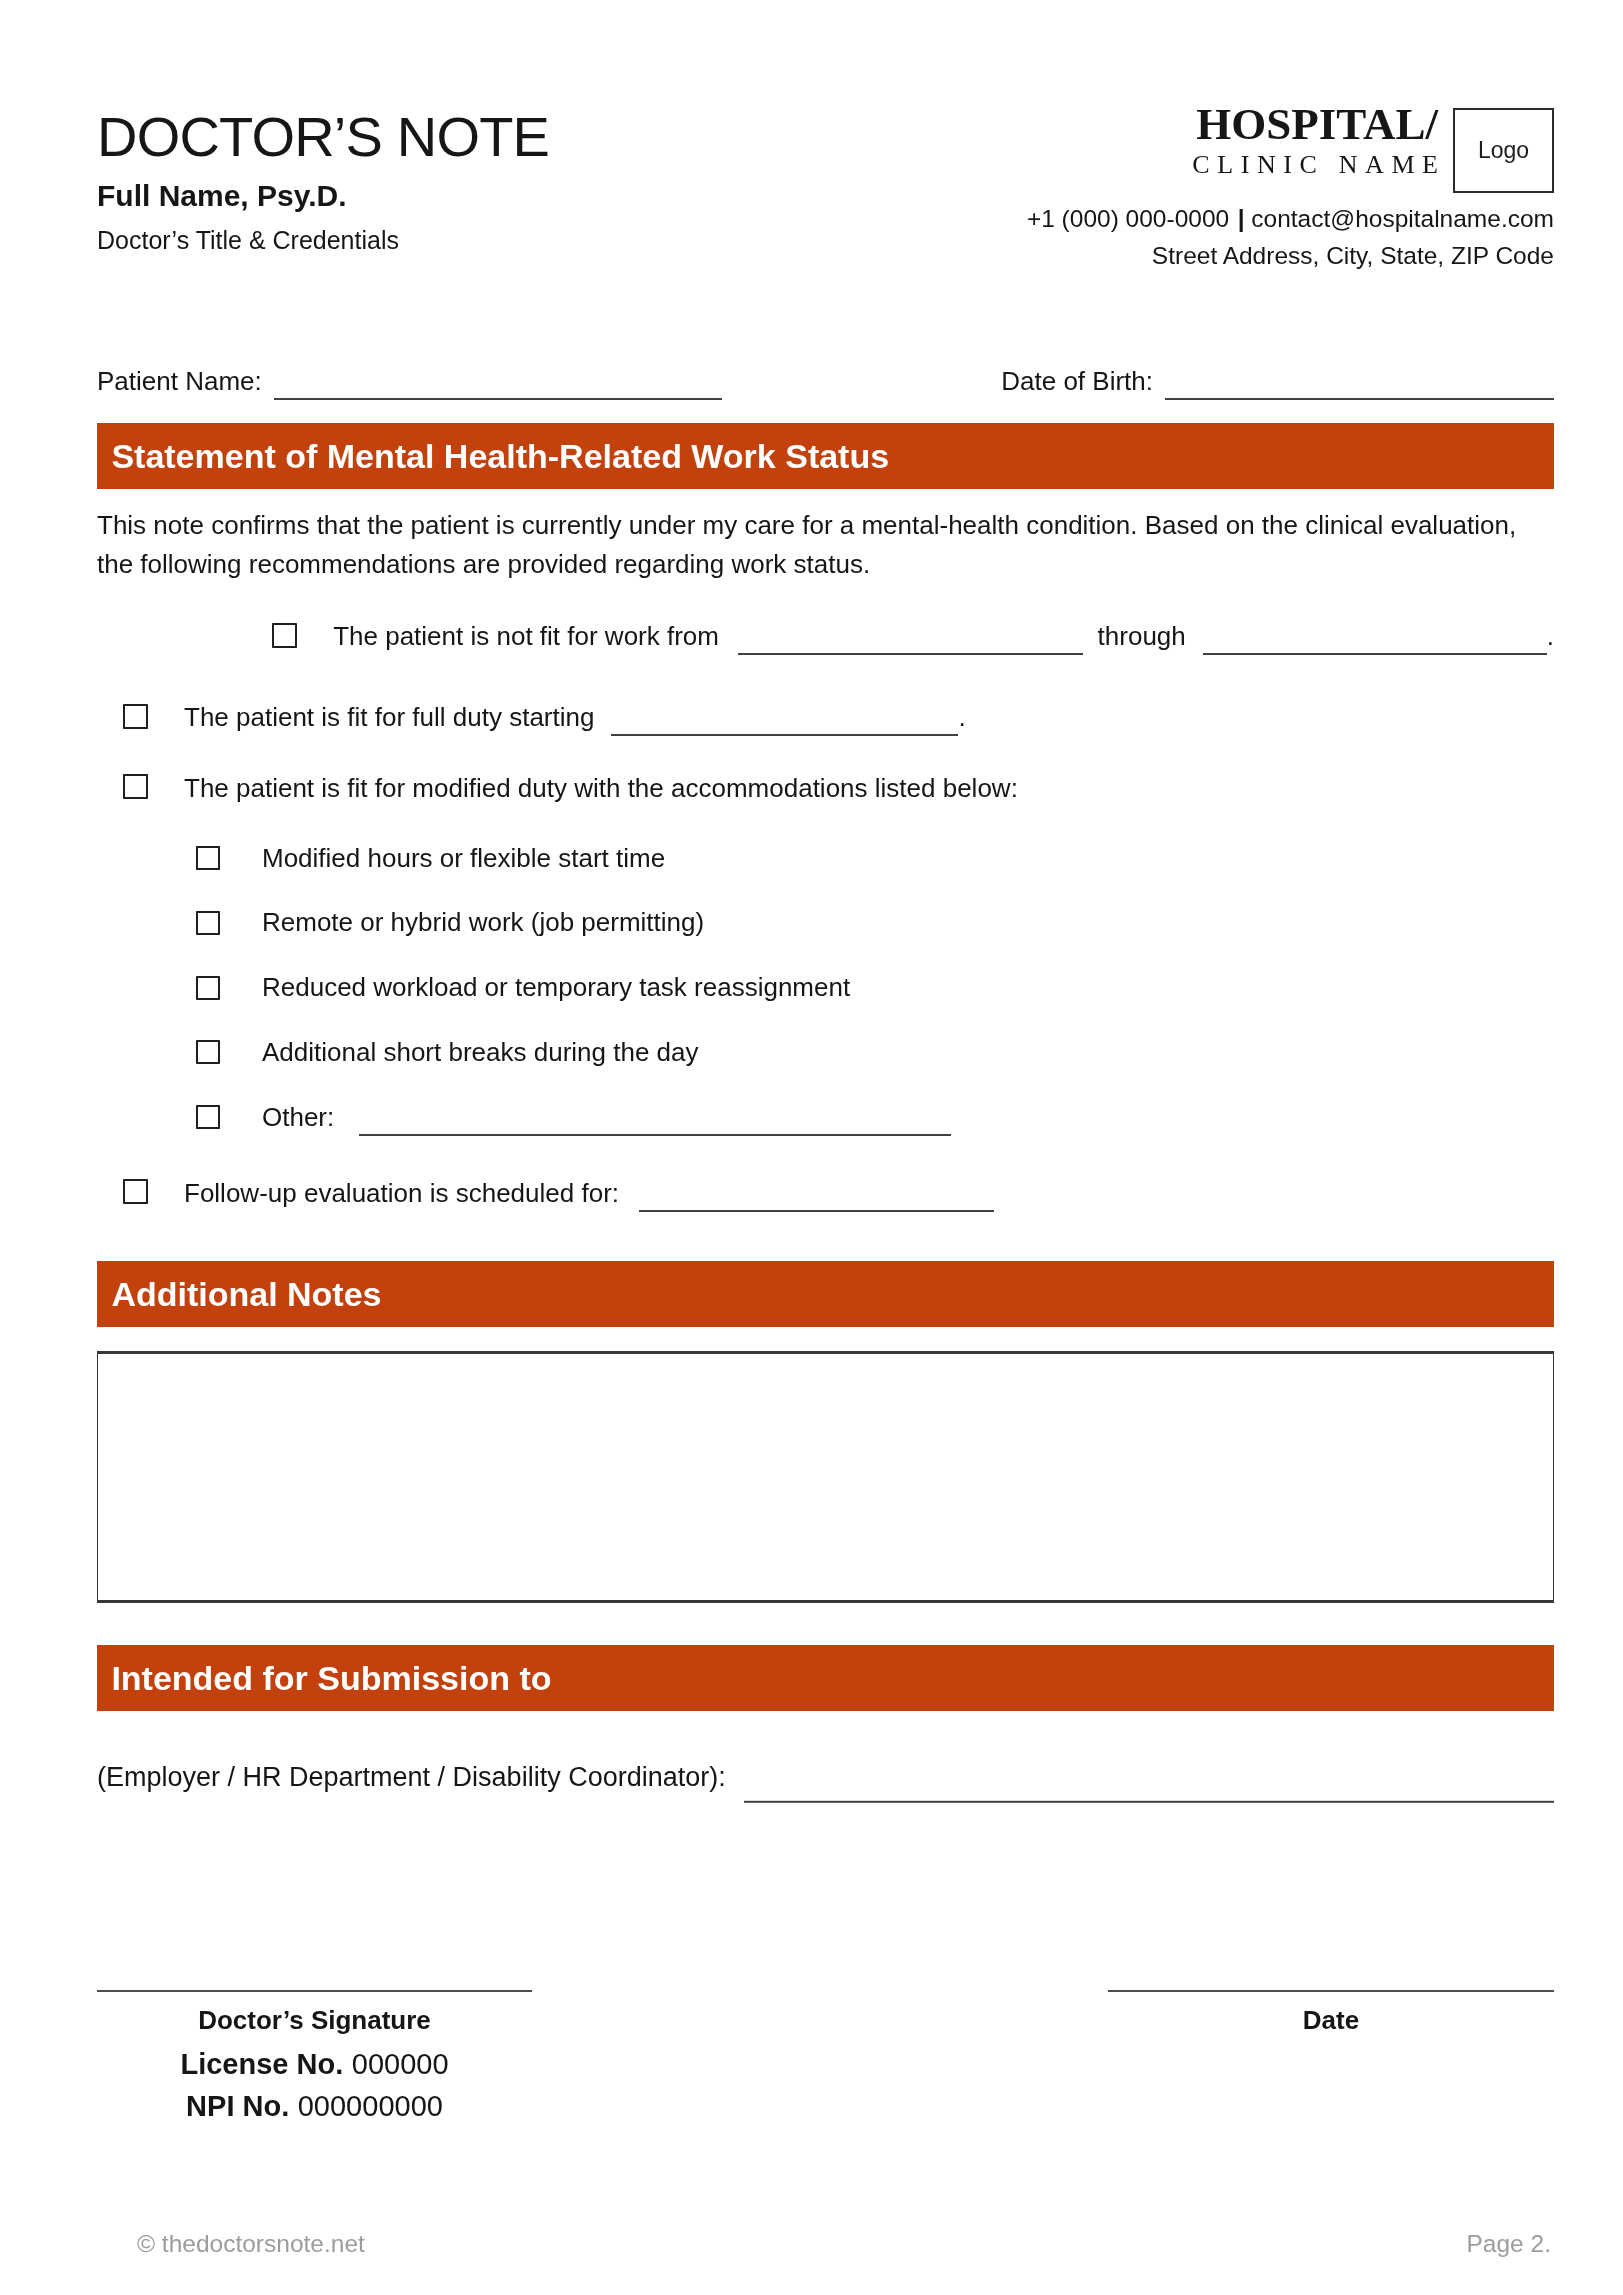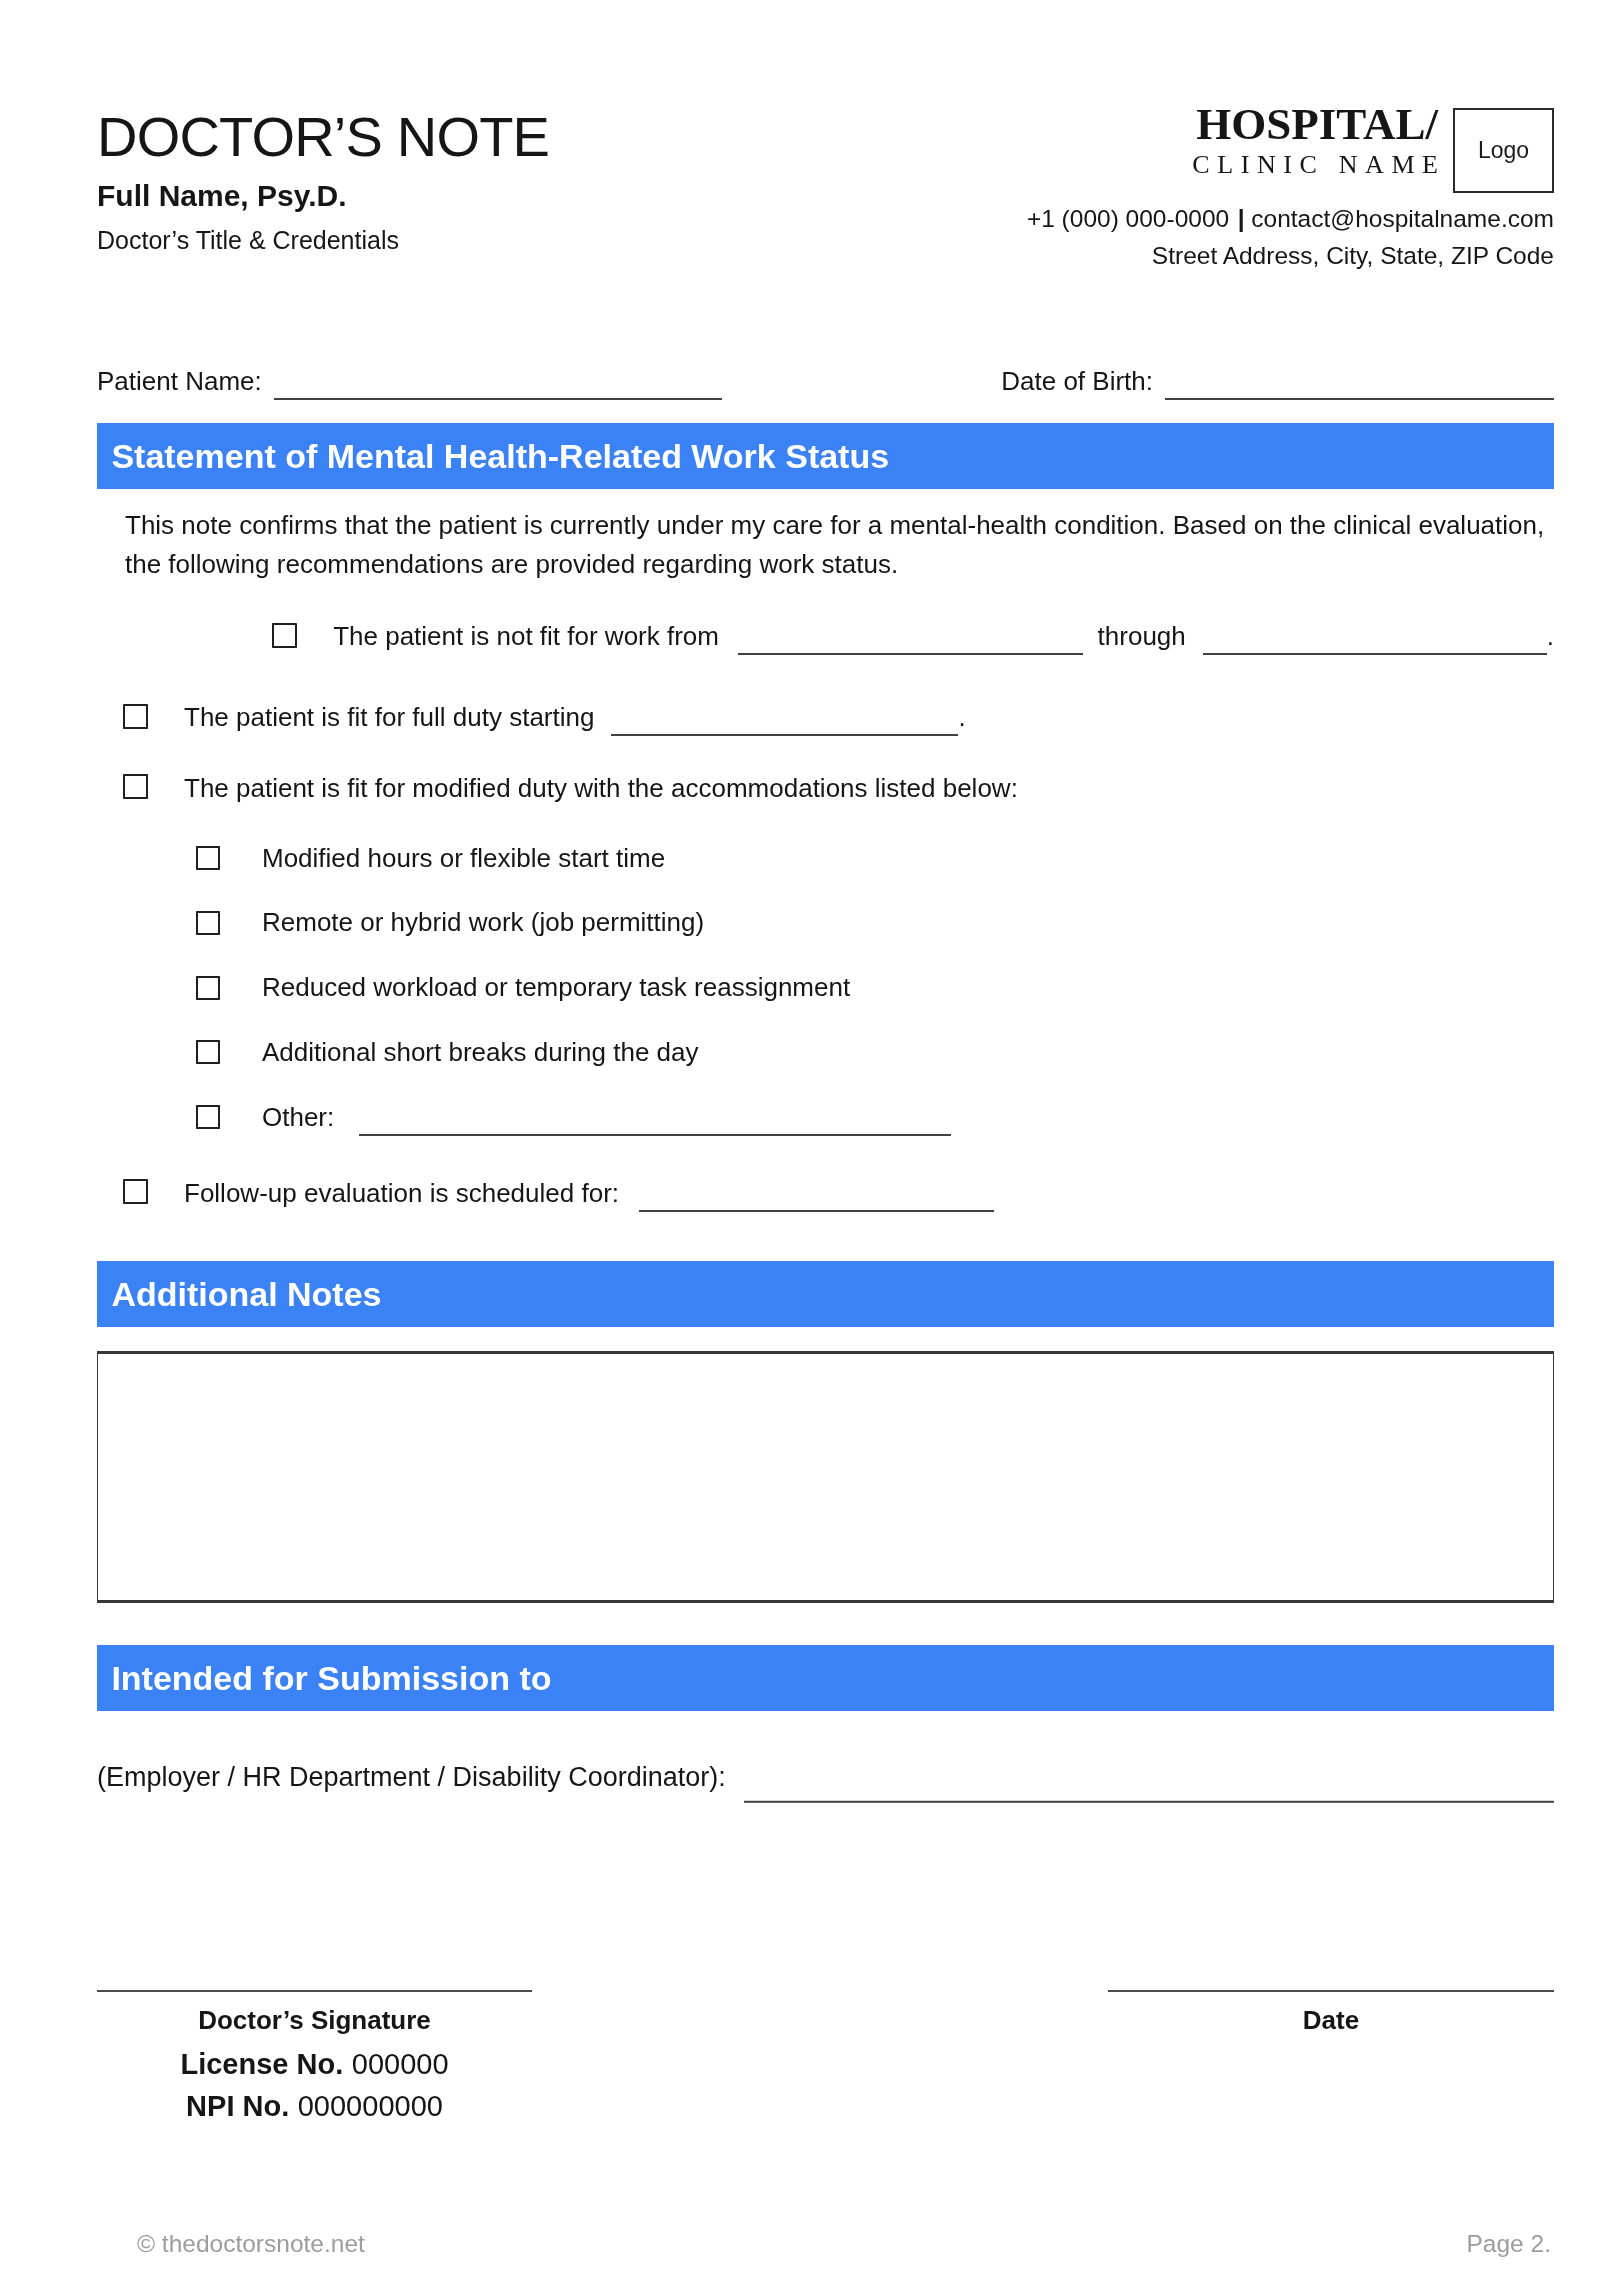--- a/index.html
+++ b/index.html
@@ -27,26 +27,26 @@
   .logo-box span { font-size:23px; color:#1c1c1c; }
   .contact-line { font-size:24.5px; margin-top:12px; }
   .contact-line .sep { font-weight:700; margin:0 6.8px 0 8.5px; }
   .address-line { font-size:24.5px; margin-top:8.5px; }
   
   .patient-row { display:flex; justify-content:space-between; margin-top:95px; font-size:26px; line-height:1.3; white-space:nowrap;align-items:center; }
   .blank { display:inline-block; border-bottom:2.5px solid #414141; transform:translateY(10px); }
   .w530 { width:448px; margin-left:12px; }
   .w460 { width:389px; margin-left:12px; }
   
-  .bar { height:66px; background:#3b82f6; color:#ffffff; display:flex; align-items:center; padding-left:14.4px; font-size:34px; font-weight:700; }
+  .bar { height:66px; background:#c2410c; color:#ffffff; display:flex; align-items:center; padding-left:14.4px; font-size:34px; font-weight:700; }
   .bar-1 { margin-top:25px; }
   .bar-2 { margin-top:51px; }
   .bar-3 { margin-top:42px; }
   
-  .intro { font-size:26px; line-height:1.5; margin-top:17px; max-width:1433px;margin-left:28px; }
+  .intro { font-size:26px; line-height:1.5; margin-top:17px; max-width:1433px; }
   .opt-row { font-size:26px; line-height:1.3; white-space:nowrap; }
   .row-not-fit { margin-top:36px;text-align:right; }
   .row-full-duty { margin-top:47px; }
   .row-modified { margin-top:37px; }
   .cb { display:inline-block; width:25px; height:25px; border:2.5px solid #1f1f1f; border-radius:0.8px; vertical-align:-2.5px; margin-left:26px; margin-right:36px; background:#fff; }
   .sub-row { font-size:26px; line-height:1.3; white-space:nowrap; }
   .sub-row .cb { width:24px; height:24px; margin-left:99px; margin-right:42px; vertical-align:-3.4px; }
   .sub-1 { margin-top:36px; }
   .sub-n { margin-top:31px; }
   .row-follow { margin-top:42px; }

